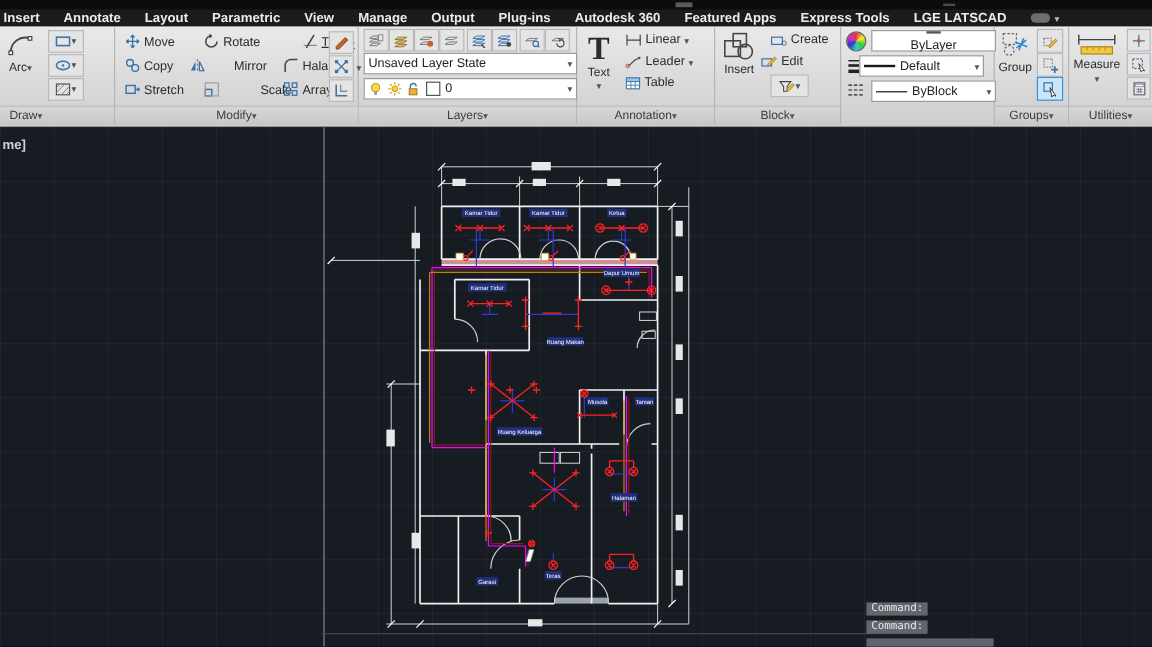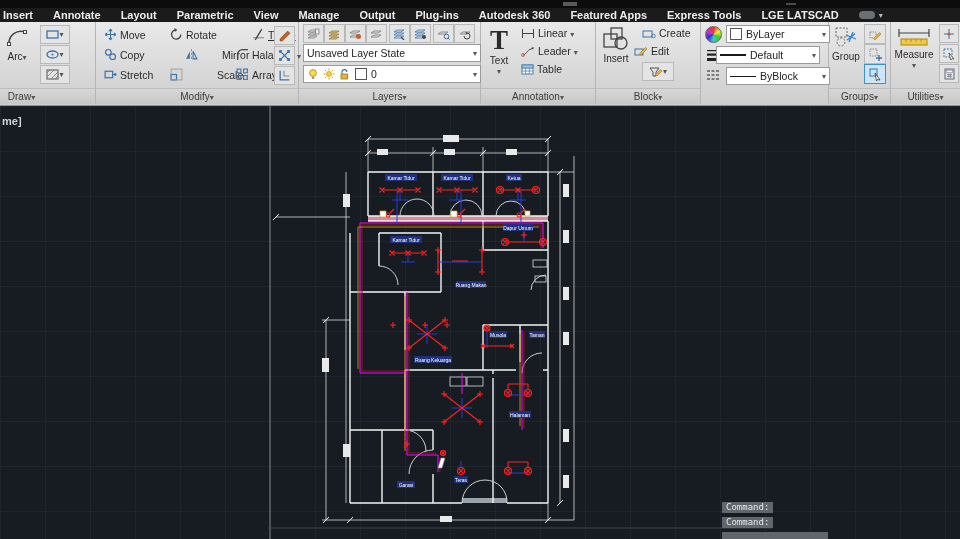--- a/index.html
+++ b/index.html
@@ -133,21 +133,21 @@
         </svg>
           <span>Stretch</span>
       </div>
       <div class="mini" style="left:74px;top:6px;">
         <svg class="ic" width="13" height="13" viewBox="0 0 12 12">
           <path d="M10 6 A4.3 4.3 0 1 1 6 1.7" fill="none" stroke="#444" stroke-width="1.2"></path>
           <path d="M6 1.7 L4 0.7 M6 1.7 L4.3 3.2" stroke="#444" fill="none" stroke-width="1"></path>
         </svg>
           <span>Rotate</span>
       </div>
-      <div class="mini" style="left:89px;top:26px;gap:24px;">
+      <div class="mini" style="left:62px;top:26px;gap:24px;">
         <svg class="ic" width="13" height="13" viewBox="0 0 12 12">
           <path d="M1 10 L4.5 3 L4.5 10 Z" fill="#3a72ab"></path>
           <path d="M7.5 3 L11 10 L7.5 10 Z" fill="none" stroke="#3a72ab" stroke-width="1"></path>
           <path d="M6 1 V11" stroke="#888" stroke-dasharray="2 1.5" stroke-width=".9"></path>
         </svg>
           <span>Mirror</span>
       </div>
       <div class="mini" style="left:74px;top:46px;gap:34px;">
         <svg class="ic" width="13" height="13" viewBox="0 0 12 12">
           <rect x="1" y="6" width="5" height="5" fill="none" stroke="#3a72ab" stroke-width="1.1"></rect>
@@ -345,21 +345,21 @@
           <rect x="1" y="1" width="13" height="1.2" fill="#222"></rect>
             <rect x="1" y="4.5" width="13" height="2.2" fill="#222"></rect>
             <rect x="1" y="9" width="13" height="3" fill="#222"></rect>
         </svg>
       </div>
       <div class="sqbtn" style="left:3px;top:44px;width:19px;height:17px;border:none;background:none;">
         <svg class="ic" width="15" height="12" viewBox="0 0 15 12">
           <path d="M1 2 H14 M1 6 H14 M1 10 H14" stroke="#222" stroke-width="1" stroke-dasharray="3 1.5"></path>
         </svg>
       </div>
-      <div class="drop da" style="left:25px;top:3px;width:96px;">
+      <div class="drop da" style="left:25px;top:3px;width:96px;flex-direction:column;">
         <span class="swatch"></span>
         <span>ByLayer</span>
           <span class="sp"></span>
       </div>
       <div class="drop da" style="left:15px;top:24px;width:96px;">
         <span class="lwline"></span>
         <span>Default</span>
           <span class="sp"></span>
       </div>
       <div class="drop da" style="left:25px;top:45px;width:96px;text-align:center;">

